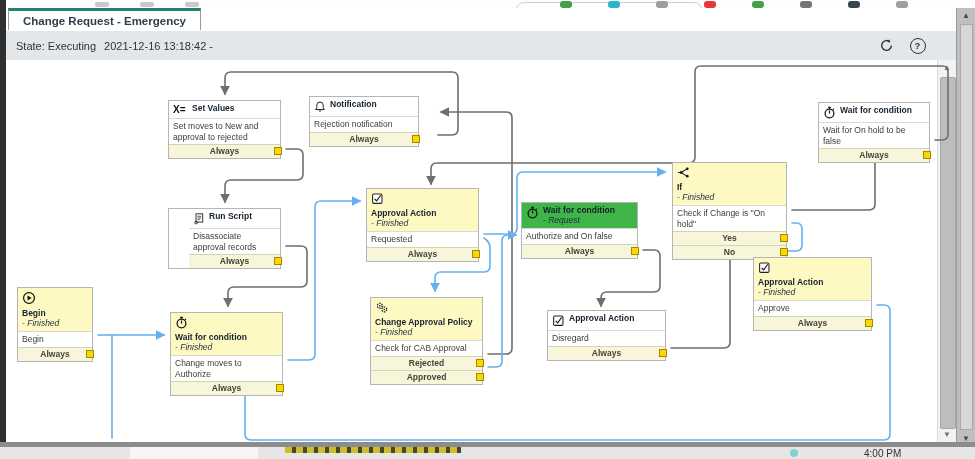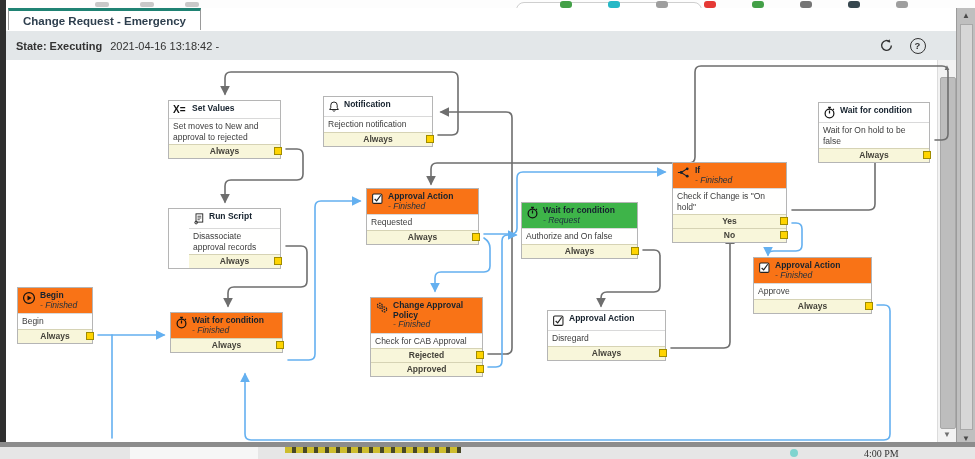--- a/index.html
+++ b/index.html
@@ -19,57 +19,57 @@
 
   
   #tab-row{position:absolute;left:6px;top:8px;width:950px;height:23px;background:#fff;border-bottom:1px solid #c5c5c5;}
   #tab{position:absolute;left:2px;top:0;height:22px;padding:0 14px;background:#fff;
        border:1px solid #9a9a9a;border-bottom:none;border-top:3px solid #1f8273;
        display:flex;align-items:center;font-size:11.5px;font-weight:bold;color:#2e3f4e;box-sizing:border-box;}
 
   
   #status-bar{position:absolute;left:6px;top:31px;width:950px;height:29px;background:#e3e7e9;
               display:flex;align-items:center;font-size:11px;color:#333;}
-  #status-bar .lbl{font-weight:bold;margin-left:10px;}
+  #status-bar .lbl{font-weight:normal;margin-left:10px;}
   #status-bar .ts{margin-left:8px;}
   #sb-icons{position:absolute;right:30px;top:0;height:29px;display:flex;align-items:center;gap:14px;}
   .tool-btn{width:17px;height:17px;display:flex;align-items:center;justify-content:center;cursor:pointer;}
   #help-circ{width:14px;height:14px;border:1.4px solid #333;border-radius:50%;
              display:flex;align-items:center;justify-content:center;font-size:9.5px;font-weight:bold;color:#333;}
 
   
   #canvas{position:absolute;left:6px;top:60px;width:931px;height:382px;background:#fff;overflow:hidden;}
   #wires{position:absolute;left:0;top:0;width:975px;height:459px;pointer-events:none;z-index:2;}
 
   
   .node{position:absolute;z-index:3;background:#fff;border:1px solid #b5b5b5;box-sizing:border-box;
         font-size:8.5px;color:#333;cursor:pointer;}
   .node .hdr{display:flex;align-items:flex-start;padding:3px 4px;gap:4px;background:#fff;}
-  .node.finished .hdr{background:#f97316;}
+  .node.finished .hdr{background:#fef9c3;flex-direction:column;}
   .node.running .hdr{background:#3eb449;}
   .node .ic{flex:0 0 auto;margin-top:0px;line-height:0;}
   .node .t{font-weight:bold;color:#16222e;line-height:9.5px;}
   .node .s{font-style:italic;color:#1d2f3f;line-height:9.5px;}
   .node .bd{border-top:1px solid #d9d9d9;padding:2px 4px;line-height:10.5px;min-height:10.5px;color:#3c3c3c;background:#fffffe;}
   .node .out{position:relative;height:13px;line-height:13px;text-align:center;background:#f8f6da;
              border-top:1px solid #d6d3b4;color:#44423a;font-weight:bold;}
   .node .sq{position:absolute;right:-2px;top:2px;width:8px;height:8px;background:#ffd400;
             border:1px solid #a08c00;box-sizing:border-box;cursor:pointer;}
 
   
   #v-scroll{position:absolute;left:937px;top:60px;width:19px;height:382px;background:#f2f2f2;border-left:1px solid #dcdcdc;box-sizing:border-box;}
   #v-scroll .btn{position:absolute;left:0;width:18px;height:15px;color:#6f6f6f;font-size:8px;text-align:center;line-height:15px;cursor:pointer;}
   #v-thumb{position:absolute;left:2px;top:17px;width:14px;height:350px;background:#bdbdbd;border:1px solid #a8a8a8;border-radius:2px;cursor:pointer;}
   #v-down{bottom:0;top:auto;}
   #outer-scroll{position:absolute;left:956px;top:8px;width:19px;height:439px;background:#bfbfbf;border-left:1px solid #9b9b9b;box-sizing:border-box;}
   #outer-scroll .col{position:absolute;left:3px;top:16px;width:11px;height:404px;background:#d7d7d7;border:1px solid #a8a8a8;}
   #outer-scroll .btn{position:absolute;left:0;width:18px;height:14px;color:#4a4a4a;font-size:8px;text-align:center;line-height:14px;cursor:pointer;}
 
   
-  #bottom-strip{position:absolute;left:0;top:447px;width:975px;height:12px;background:#e6e6e6;overflow:hidden;font-family:Liberation Serif, serif;}
+  #bottom-strip{position:absolute;left:0;top:447px;width:975px;height:12px;background:#e6e6e6;overflow:hidden;}
   #bottom-strip .white{position:absolute;left:130px;top:0;width:128px;height:12px;background:#f6f6f6;}
   #bottom-strip .yellow{position:absolute;left:285px;top:0;width:176px;height:6px;background:
      repeating-linear-gradient(90deg,#cdbd2e 0 7px,#474726 7px 11px);}
   #bottom-strip .dot{position:absolute;left:790px;top:2px;width:8px;height:8px;border-radius:50%;background:#7fd4cf;}
   #clock{position:absolute;left:864px;top:1px;font-size:10px;color:#333;}
 </style>
 </head>
 <body>
 
 <div id="screen">
@@ -95,21 +95,21 @@
   <div id="left-border"></div>
 
   <div id="tab-row">
     <div id="tab">
       <span>Change Request - Emergency</span>
     </div>
   </div>
 
   <div id="status-bar">
     <span class="lbl">State: Executing</span>
-    <span class="ts">2021-04-16 13:18:42 -</span>
+    <span class="ts">2021-12-16 13:18:42 -</span>
     <div id="sb-icons">
       <div class="tool-btn">
         <svg width="15" height="15" viewBox="0 0 16 16">
             <path d="M13.2 8 A5.2 5.2 0 1 1 11.6 4.2" fill="none" stroke="#333" stroke-width="1.5"></path>
             <path d="M11.2 1.2 L12 4.6 L8.6 4.2 Z" fill="#333"></path>
           </svg>
       </div>
       <div class="tool-btn">
           <div id="help-circ">?</div>
         </div>
@@ -123,21 +123,21 @@
           <span class="ic"><svg width="15" height="11" viewBox="0 0 18 13">
               <text x="0" y="11" font-family="Liberation Sans,sans-serif" font-size="12" font-weight="bold" fill="#111">X=</text>
             </svg></span>
           <div>
             <div class="t">Set Values</div>
           </div>
         </div>
         <div class="bd">Set moves to New and approval to rejected</div>
         <div class="out"><span>Always</span><i class="sq"></i></div>
       </div>
-      <div class="node idle" style="left: 323px; top: 96px; width: 110px;">
+      <div class="node idle" style="left: 309px; top: 96px; width: 110px;">
         <div class="hdr">
           <span class="ic"><svg width="12" height="13" viewBox="0 0 16 16">
               <path d="M8 2 a4.3 4.3 0 0 1 4.3 4.3 V9.6 L13.8 12 H2.2 L3.7 9.6 V6.3 A4.3 4.3 0 0 1 8 2 Z" fill="none" stroke="#222" stroke-width="1.3"></path>
               <path d="M6.4 13.2 a1.7 1.7 0 0 0 3.2 0" fill="none" stroke="#222" stroke-width="1.3"></path>
             </svg></span>
           <div>
             <div class="t">Notification</div>
           </div>
         </div>
         <div class="bd">Rejection notification</div>
@@ -233,20 +233,21 @@
         <div class="hdr">
           <span class="ic"><svg width="13" height="13" viewBox="0 0 16 16">
               <circle cx="8" cy="9.2" r="5.4" fill="none" stroke="#111" stroke-width="1.5"></circle>
               <path d="M8 9.2 V5.6 M6.3 1.6 H9.7 M8 1.6 V3.4 M12.3 4.6 L13.4 3.5" stroke="#111" stroke-width="1.5" fill="none"></path>
             </svg></span>
           <div>
             <div class="t">Wait for condition</div>
             <div class="s">- Finished</div>
           </div>
         </div>
+        <div class="bd">Change moves to Authorize</div>
         <div class="out"><span>Always</span><i class="sq"></i></div>
       </div>
       <div class="node finished" style="left: 370px; top: 297px; width: 113px;">
         <div class="hdr">
           <span class="ic"><svg width="14" height="13" viewBox="0 0 16 16">
               <circle cx="5.3" cy="5.8" r="3" fill="none" stroke="#14202c" stroke-width="1.4" stroke-dasharray="2 1.2"></circle>
               <circle cx="5.3" cy="5.8" r="1" fill="#14202c"></circle>
               <circle cx="10.8" cy="10.4" r="3" fill="none" stroke="#14202c" stroke-width="1.4" stroke-dasharray="2 1.2"></circle>
               <circle cx="10.8" cy="10.4" r="1" fill="#14202c"></circle>
             </svg></span>

